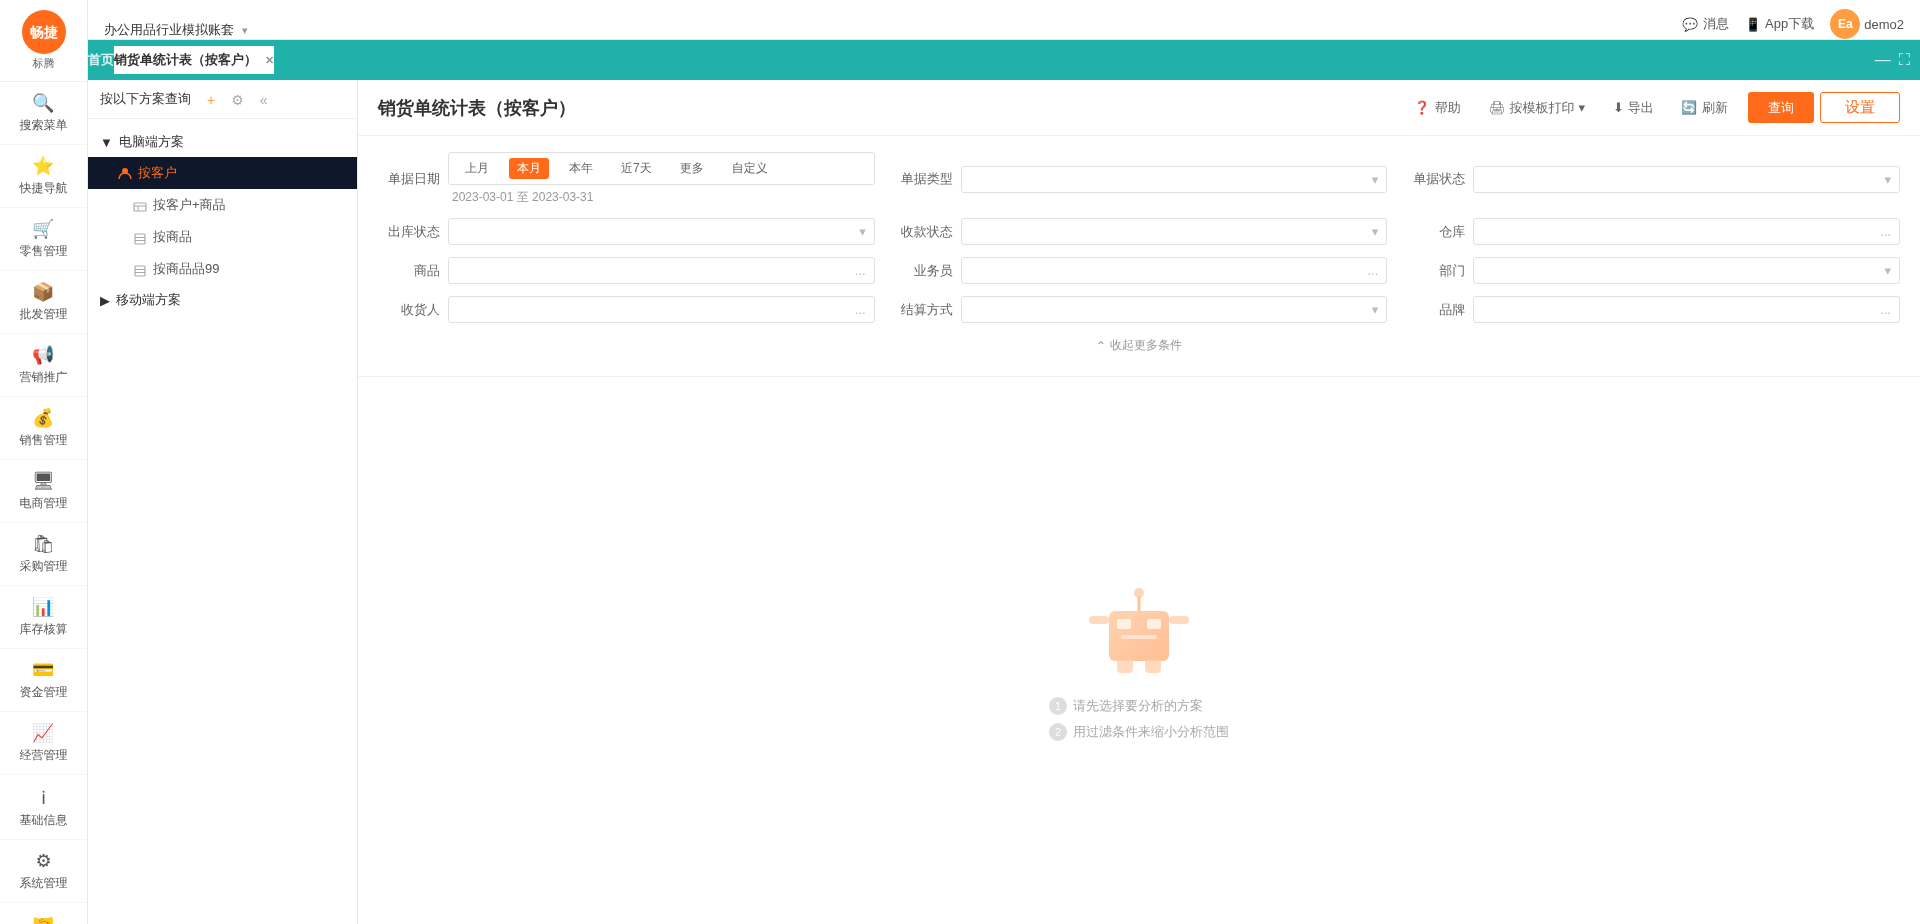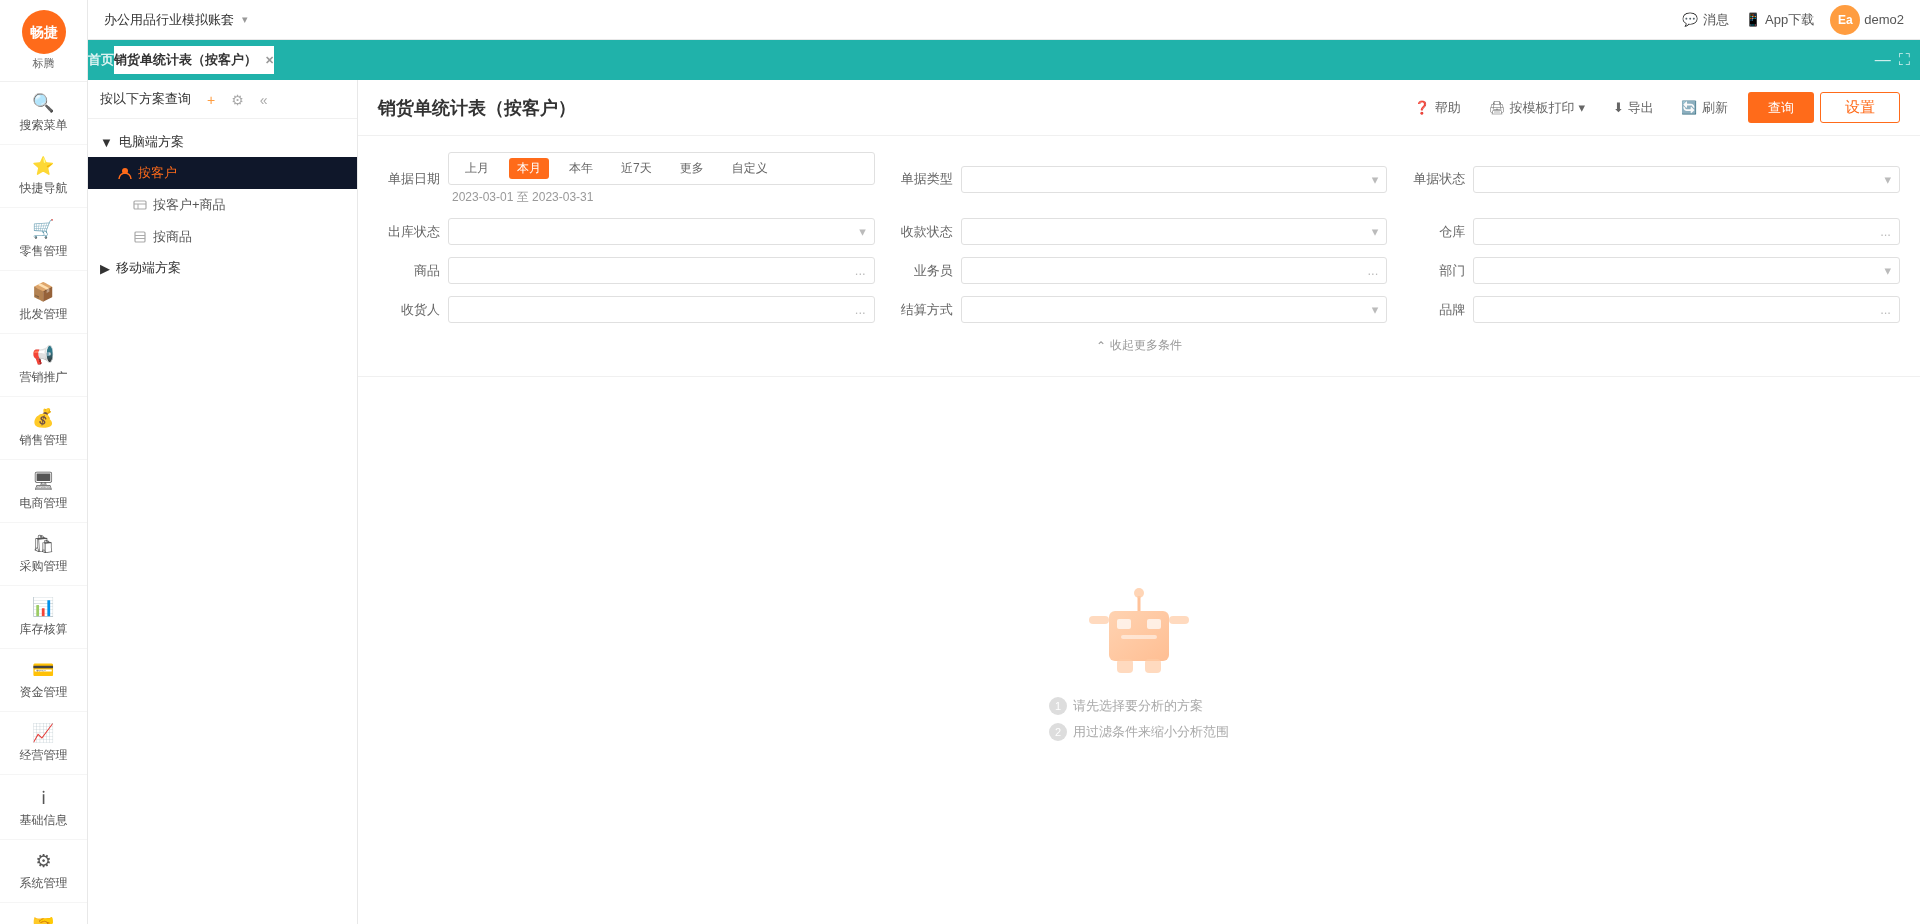--- a/index.html
+++ b/index.html
@@ -56,21 +56,21 @@
       flex-direction: column;
       height: 100%;
       overflow: hidden;
     }
 
     
     .topbar {
       height: 40px;
       background: #fff;
       display: flex;
-      align-items: center;
+      align-items: flex-end;
       padding: 0 16px;
       border-bottom: 1px solid #e8e8e8;
       justify-content: space-between;
     }
     .topbar-left {
       display: flex;
       align-items: center;
       gap: 8px;
       font-size: 13px;
       color: #333;
@@ -191,21 +191,21 @@
       color: #555;
       font-size: 13px;
       gap: 6px;
     }
     .tree-item.active {
       background: #0f172a;
       color: #ff6b1a;
     }
     .tree-sub-item {
       display: flex;
-      align-items: center;
+      align-items: flex-end;
       padding: 7px 12px 7px 45px;
       cursor: pointer;
       color: #555;
       font-size: 13px;
       gap: 6px;
     }
     .mobile-section {
       display: flex;
       align-items: center;
       padding: 6px 12px;
@@ -523,20 +523,28 @@
             <span>按客户+商品</span>
           </div>
           <div class="tree-sub-item">
             <svg width="14" height="14" viewBox="0 0 14 14">
               <rect x="2" y="2" width="10" height="10" rx="1" fill="none" stroke="#aaa" stroke-width="1.2"></rect>
               <line x1="2" y1="5.5" x2="12" y2="5.5" stroke="#aaa" stroke-width="1"></line>
               <line x1="2" y1="8.5" x2="12" y2="8.5" stroke="#aaa" stroke-width="1"></line>
             </svg>
             <span>按商品</span>
           </div>
+          <div class="tree-sub-item">
+            <svg width="14" height="14" viewBox="0 0 14 14">
+              <rect x="2" y="2" width="10" height="10" rx="1" fill="none" stroke="#aaa" stroke-width="1.2"></rect>
+              <line x1="2" y1="5.5" x2="12" y2="5.5" stroke="#aaa" stroke-width="1"></line>
+              <line x1="2" y1="8.5" x2="12" y2="8.5" stroke="#aaa" stroke-width="1"></line>
+            </svg>
+            <span>按商品品99</span>
+          </div>
         </div>
         <div class="mobile-section">
           <span>▶</span>
           <span>移动端方案</span>
         </div>
       </div>
     </div>
 
     <div class="right-panel">
 

